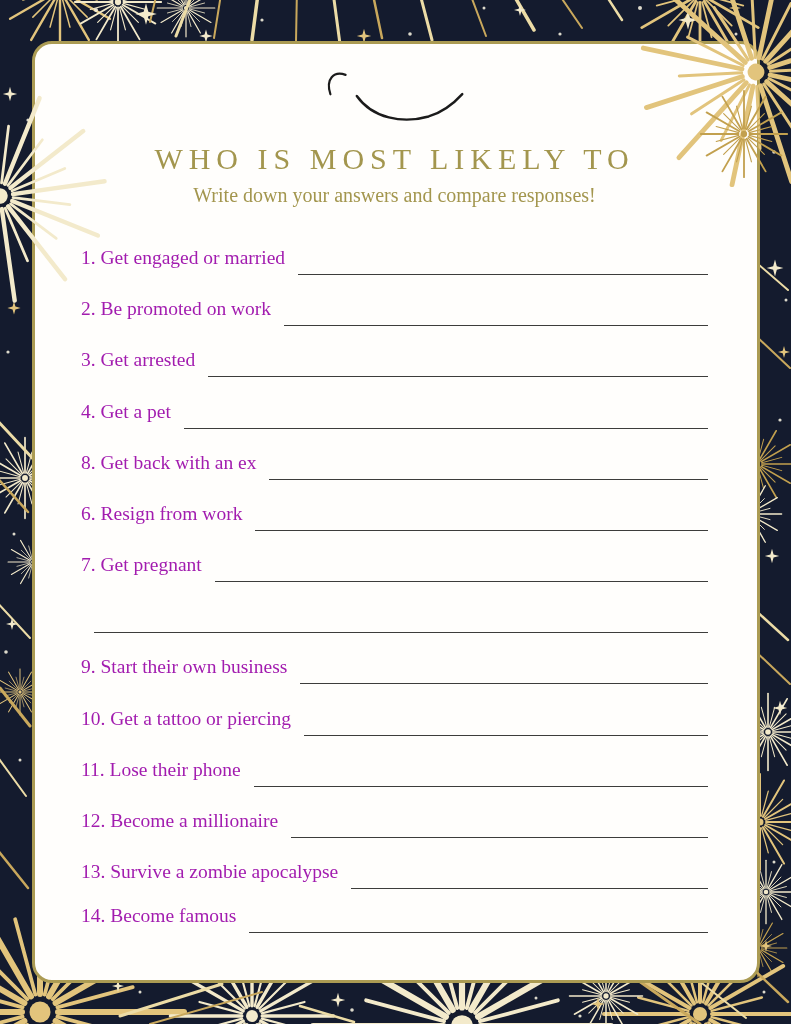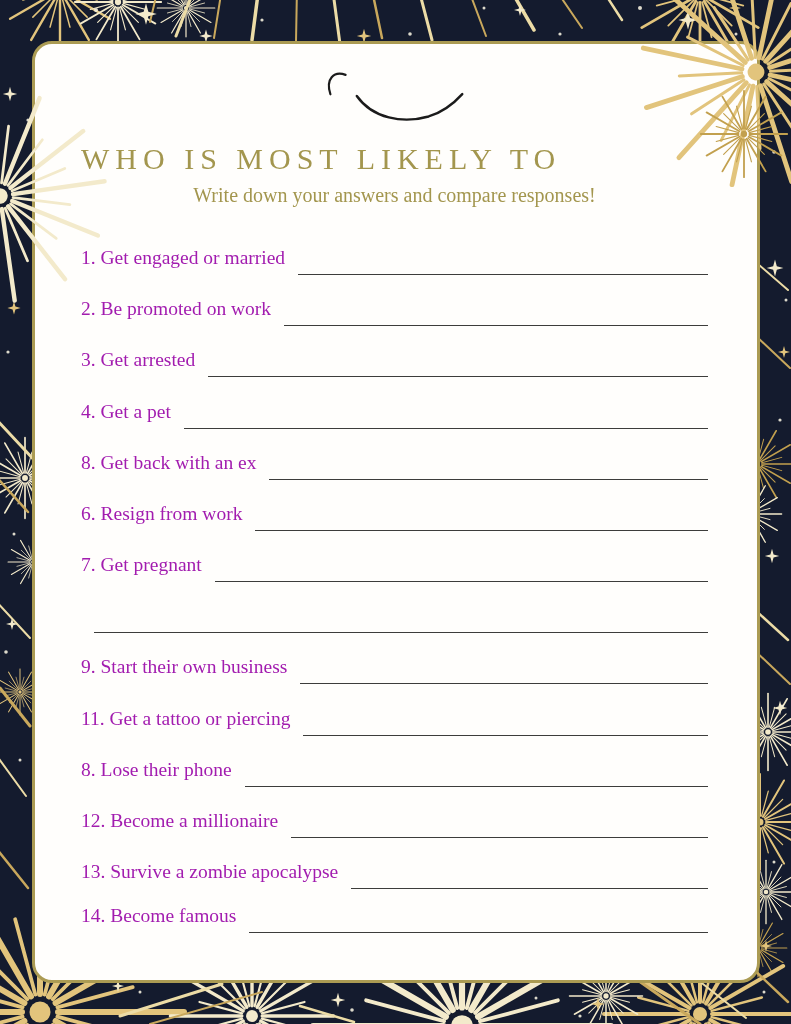--- a/index.html
+++ b/index.html
@@ -40,21 +40,21 @@
     letter-spacing:1px;
     word-spacing:8px;
     color:#191919;
     white-space:nowrap;
   }
   .flourish{fill:none;stroke:#1b1b1b;stroke-width:2.6;stroke-linecap:round}
   .curl-svg{position:relative;top:-16px;margin-right:1px}
   .swash-svg{position:relative;top:11px;left:2px}
   .heading{
     margin:12px 0 0;
-    text-align:left;
+    text-align:center;
     font-family:"Liberation Serif",serif;
     font-weight:normal;
     font-size:30px;
     letter-spacing:6px;
     color:#a3964e;
   }
   .tagline{
     margin:8px 0 18px;
     text-align:center;
     font-size:20px;
@@ -262,26 +262,26 @@
   <div class="row">
     <span class="ans"></span>
   </div>
 
   <div class="row">
     <span class="q">9. Start their own business</span>
     <span class="ans"></span>
   </div>
 
   <div class="row">
-    <span class="q">11. Get a tattoo or piercing</span>
-    <span class="ans"></span>
-  </div>
-
-  <div class="row">
-    <span class="q">8. Lose their phone</span>
+    <span class="q">10. Get a tattoo or piercing</span>
+    <span class="ans"></span>
+  </div>
+
+  <div class="row">
+    <span class="q">11. Lose their phone</span>
     <span class="ans"></span>
   </div>
 
   <div class="row">
     <span class="q">12. Become a millionaire</span>
     <span class="ans"></span>
   </div>
 
   <div class="row">
     <span class="q">13. Survive a zombie apocalypse</span>

